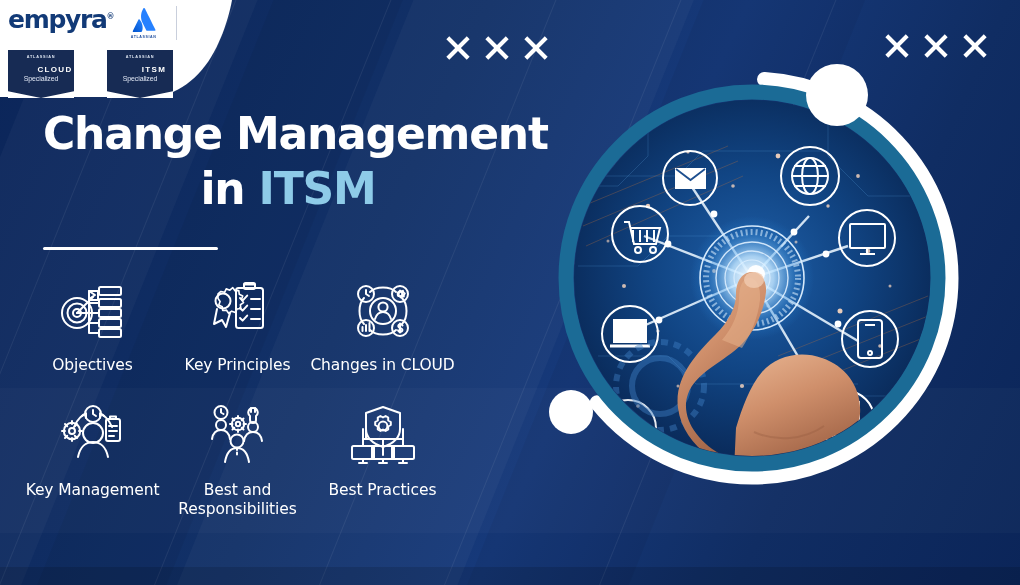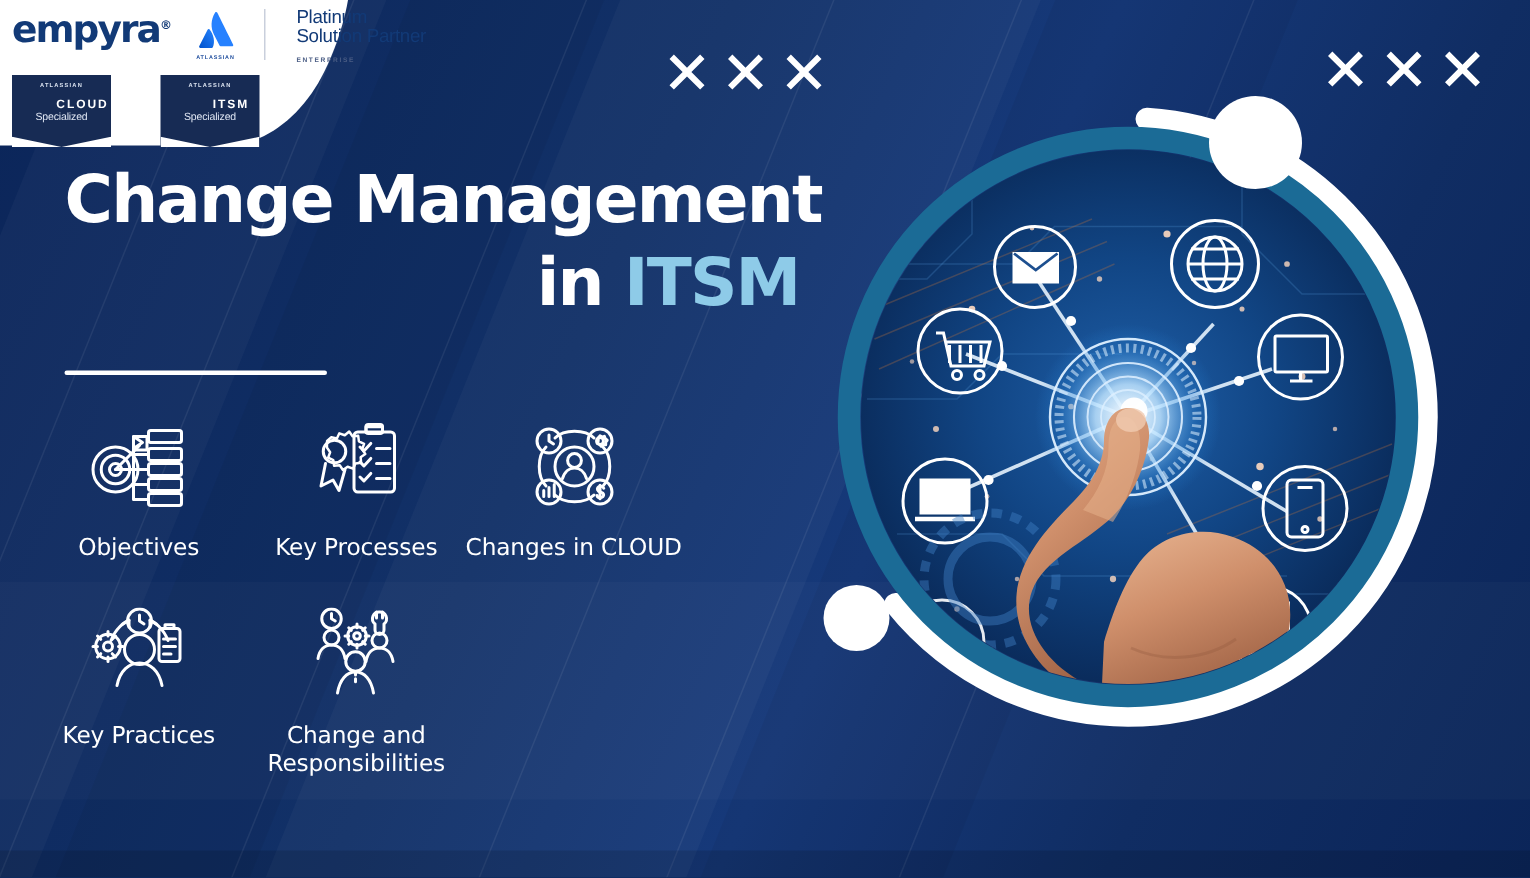--- a/index.html
+++ b/index.html
@@ -52,21 +52,21 @@
   .b-main{font-size:8px;color:#ffffff;letter-spacing:1.3px;font-weight:700;margin-top:6px;padding-left:28px;}
   .b-sub{font-size:7px;color:#dfe6f3;margin-top:1px;letter-spacing:-.1px;}
 
   
   .title{
     position:absolute;left:43px;top:106px;width:530px;
     font-family:"DejaVu Sans", sans-serif;
     font-weight:700;font-size:44px;line-height:55px;color:#ffffff;letter-spacing:-1.2px;
     z-index:5;
   }
-  .title .l2{display:block;text-align:right;width:490px;}
+  .title .l2{display:block;text-align:center;width:490px;}
   .accent{color:#8ecbe8;}
   .divider{position:absolute;left:43px;top:247px;width:175px;height:3px;background:#ffffff;z-index:5;border-radius:2px;}
 
   
   .features{position:absolute;left:20px;top:272px;width:480px;z-index:5;}
   .frow{display:flex;}
   .fitem{width:145px;display:flex;flex-direction:column;align-items:center;}
   .fitem .ic{height:76px;display:flex;align-items:center;justify-content:center;}
   .fitem .lbl{
     color:#ffffff;font-size:15.5px;line-height:19px;text-align:center;margin-top:8px;letter-spacing:-.1px;
@@ -119,25 +119,20 @@
             <stop offset="0" stop-color="#0052CC"></stop>
               <stop offset="1" stop-color="#2684FF"></stop>
           </linearGradient>
         </defs>
         <path d="M10.6,15.4 C10.2,14.9 9.4,15 9.1,15.7 L2.2,29.4 C1.9,30 2.4,30.7 3.1,30.7 L12.6,30.7 C12.9,30.7 13.2,30.5 13.4,30.2 C15.4,26 14.2,19.7 10.6,15.4 Z" fill="url(#ag1)"></path>
         <path d="M15.3,1.6 C11.5,7.7 11.7,14.4 14.2,19.4 L18.9,28.8 C19.1,29.1 19.4,29.3 19.8,29.3 L29.2,29.3 C29.9,29.3 30.4,28.6 30.1,28 C30.1,28 17.4,2.6 17.1,1.9 C16.8,1.3 16,1 15.3,1.6 Z" fill="#2681FF"></path>
       </svg>
       <div class="atlas-word">ATLASSIAN</div>
     </div>
     <div class="vrule"></div>
-    <div class="psp">
-      <div class="l1">Platinum</div>
-      <div class="l2">Solution Partner</div>
-      <div class="l3">ENTERPRISE</div>
-    </div>
   </div>
 
   <div class="badges">
     <div class="badge">
       <div class="b-atl">ATLASSIAN</div>
       <div class="b-main">CLOUD</div>
       <div class="b-sub">Specialized</div>
     </div>
     <div class="badge">
       <div class="b-atl">ATLASSIAN</div>
@@ -377,21 +372,21 @@
             <path d="M13,29 L10,44 L18,40 L22,47 L26,33"></path>
             <rect x="32" y="8" width="27" height="40" rx="2.5"></rect>
             <path d="M40,8 L40,4.5 L51,4.5 L51,8"></path>
             <rect x="40" y="3" width="11" height="6" rx="1.5"></rect>
             <path d="M36,18 l2.6,2.6 l4.6,-5"></path>
             <path d="M36,28 l2.6,2.6 l4.6,-5"></path>
             <path d="M36,38 l2.6,2.6 l4.6,-5"></path>
             <path d="M47,19 L56,19 M47,29 L56,29 M47,39 L56,39"></path>
           </svg>
         </div>
-        <div class="lbl">Key Processes</div>
+        <div class="lbl">Key Principles</div>
       </div>
 
       <div class="fitem">
         <div class="ic">
           <svg width="62" height="60" viewBox="0 0 62 60" fill="none" stroke="#ffffff" stroke-width="2" stroke-linecap="round" stroke-linejoin="round">
             <path d="M18,12 C24,6 38,6 44,12"></path>
             <path d="M50,18 C56,24 56,38 50,44"></path>
             <path d="M44,50 C38,56 24,56 18,50"></path>
             <path d="M12,44 C6,38 6,24 12,18"></path>
             <circle cx="31" cy="31" r="13"></circle>
@@ -427,21 +422,21 @@
             <circle cx="12" cy="26" r="8.2"></circle>
             <circle cx="12" cy="26" r="3"></circle>
             <path d="M12,16 L12,19 M12,33 L12,36 M2,26 L5,26 M19,26 L22,26 M5,19 L7.2,21.2 M17,19 L14.8,21.2 M5,33 L7.2,30.8 M17,33 L14.8,30.8"></path>
             <circle cx="33" cy="28" r="10"></circle>
             <path d="M18,52 C20,42 26,37 33,37 C40,37 46,42 48,52"></path>
             <rect x="46" y="14" width="14" height="22" rx="2"></rect>
             <path d="M50,14 L50,11.5 L56,11.5 L56,14"></path>
             <path d="M49,21 L57,21 M49,26 L57,26 M49,31 L54,31"></path>
           </svg>
         </div>
-        <div class="lbl">Key Practices</div>
+        <div class="lbl">Key Management</div>
       </div>
 
       <div class="fitem">
         <div class="ic">
           <svg width="60" height="60" viewBox="0 0 60 60" fill="none" stroke="#ffffff" stroke-width="2" stroke-linecap="round" stroke-linejoin="round">
             <circle cx="13" cy="7.5" r="6.5"></circle>
             <path d="M13,4 L13,7.5 L15.5,9"></path>
             <circle cx="13" cy="20" r="5"></circle>
             <path d="M4,34 C5,28 8.5,25 13,25 C17.5,25 21,28 22,34"></path>
             <path d="M45,3 a4.5,4.5 0 0 0 -3,8 L42,15 a3,3 0 0 0 6,0 L48,11 a4.5,4.5 0 0 0 -3,-8 Z"></path>
@@ -449,19 +444,39 @@
             <circle cx="45" cy="22" r="5"></circle>
             <path d="M36,36 C37,30 40.5,27 45,27 C49.5,27 53,30 54,36"></path>
             <circle cx="30" cy="19" r="6.2"></circle>
             <circle cx="30" cy="19" r="2.2"></circle>
             <path d="M30,11 L30,13.5 M30,24.5 L30,27 M22,19 L24.5,19 M35.5,19 L38,19 M24.5,13.5 L26.2,15.2 M35.5,13.5 L33.8,15.2 M24.5,24.5 L26.2,22.8 M35.5,24.5 L33.8,22.8"></path>
             <circle cx="29" cy="36" r="6.5"></circle>
             <path d="M17,57 C18.5,48 23,43 29,43 C35,43 39.5,48 41,57"></path>
             <path d="M29,43 L29,52" stroke-dasharray="2 2.5"></path>
           </svg>
         </div>
-        <div class="lbl"><span>Change and</span><br><span>Responsibilities</span></div>
-      </div>
-
+        <div class="lbl"><span>Best and</span><br><span>Responsibilities</span></div>
+      </div>
+
+      <div class="fitem">
+        <div class="ic">
+          <svg width="66" height="60" viewBox="0 0 66 60" fill="none" stroke="#ffffff" stroke-width="2" stroke-linecap="round" stroke-linejoin="round">
+            <path d="M33,2 L50,8 L50,24 C50,33 42,39 33,42 C24,39 16,33 16,24 L16,8 Z"></path>
+            <path d="M33,12.5 l2.6,-1.5 l2.6,1.5 l0,3 l2.6,1.5 l0,3 l-2.6,1.5 l0,3 l-2.6,1.5 l-2.6,-1.5 l-2.6,1.5 l-2.6,-1.5 l0,-3 l-2.6,-1.5 l0,-3 l2.6,-1.5 l0,-3 l2.6,-1.5 Z"></path>
+            <circle cx="33" cy="21" r="4.4"></circle>
+            <path d="M33,42 L33,50"></path>
+            <path d="M16,24 L16,34 L16,34"></path>
+            <path d="M13,24 L13,34 L53,34 L53,24"></path>
+            <path d="M13,34 L13,41 M33,34 L33,41 M53,34 L53,41"></path>
+            <rect x="2" y="41" width="22" height="13" rx="1.5"></rect>
+            <rect x="22" y="41" width="22" height="13" rx="1.5"></rect>
+            <rect x="42" y="41" width="22" height="13" rx="1.5"></rect>
+            <path d="M9,58 L17,58 M13,54 L13,58"></path>
+            <path d="M29,58 L37,58 M33,54 L33,58"></path>
+            <path d="M49,58 L57,58 M53,54 L53,58"></path>
+          </svg>
+        </div>
+        <div class="lbl">Best Practices</div>
+      </div>
     </div>
   </div>
 
 </div>
 
 </body></html>

